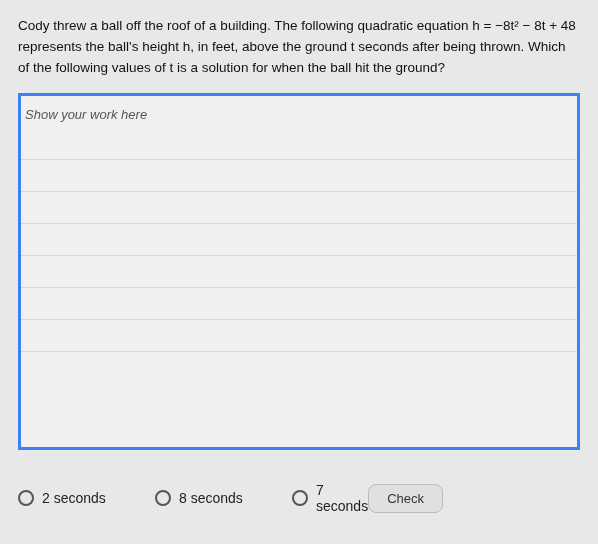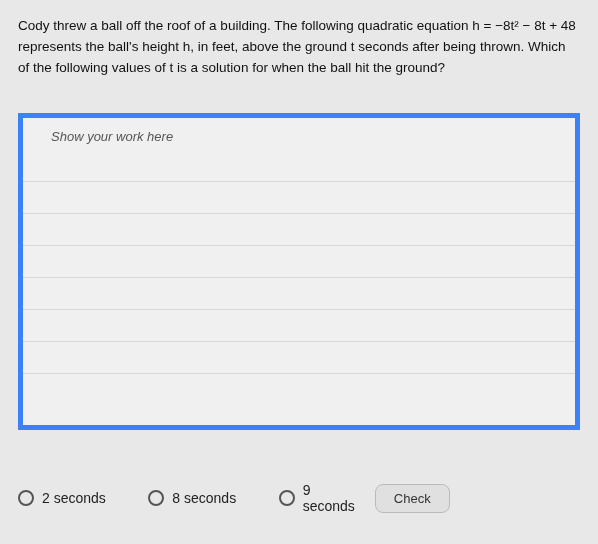--- a/index.html
+++ b/index.html
@@ -1,19 +1,18 @@
 <!DOCTYPE html>
 <html><head>
   <meta charset="utf-8">
   <style>
     * {
       box-sizing: border-box;
       margin: 0;
       padding: 0;
-      gap: 20px;
     }
 
     body {
       width: 598px;
       height: 544px;
       background-color: #e8e8e8;
       font-family: Arial, sans-serif;
       font-size: 14px;
       color: #222;
       overflow: hidden;
@@ -30,24 +29,24 @@
 
     .question-text {
       font-size: 13.5px;
       line-height: 1.55;
       color: #111;
       margin-bottom: 14px;
     }
 
     .work-area {
       background-color: #f0f0f0;
-      border: 5px solid #3b82f6;
+      border: 3px solid #3b82f6;
       flex: 1;
       margin-bottom: 32px;
-      padding: 10px 28px;
+      padding: 10px 4px;
       position: relative;
     }
 
     .work-area-label {
       font-size: 13px;
       color: #555;
       font-style: italic;
     }
 
     .work-area-lines {
@@ -133,20 +132,20 @@
 
 
     <div class="answer-option">
       <div class="radio-circle"></div>
       <span>8 seconds</span>
     </div>
 
     <div style="display:flex; align-items:center; justify-content:space-between;">
       <div class="answer-option">
         <div class="radio-circle"></div>
-        <span>9 seconds</span>
+        <span>7 seconds</span>
       </div>
 
       <button class="check-button">Check</button>
     </div>
   </div>
 
 </div>
 
 </body></html>

